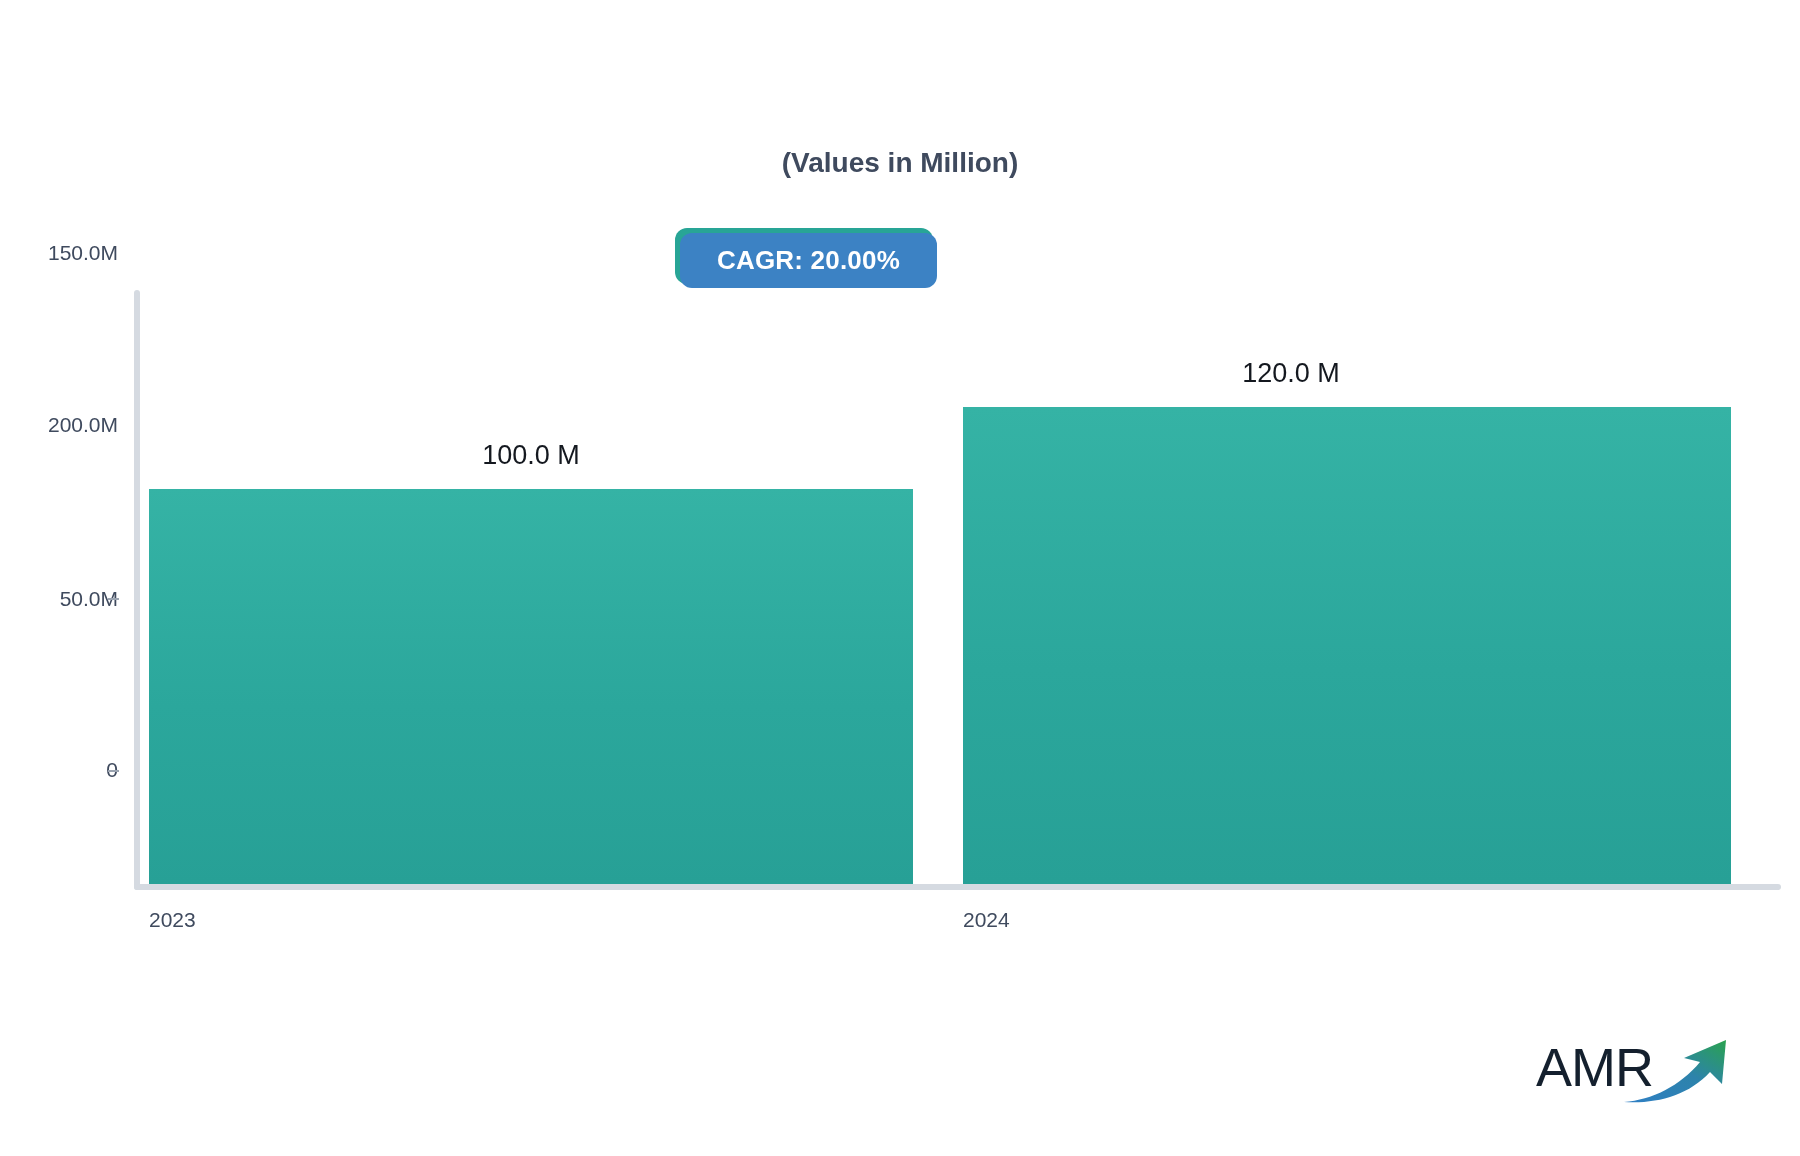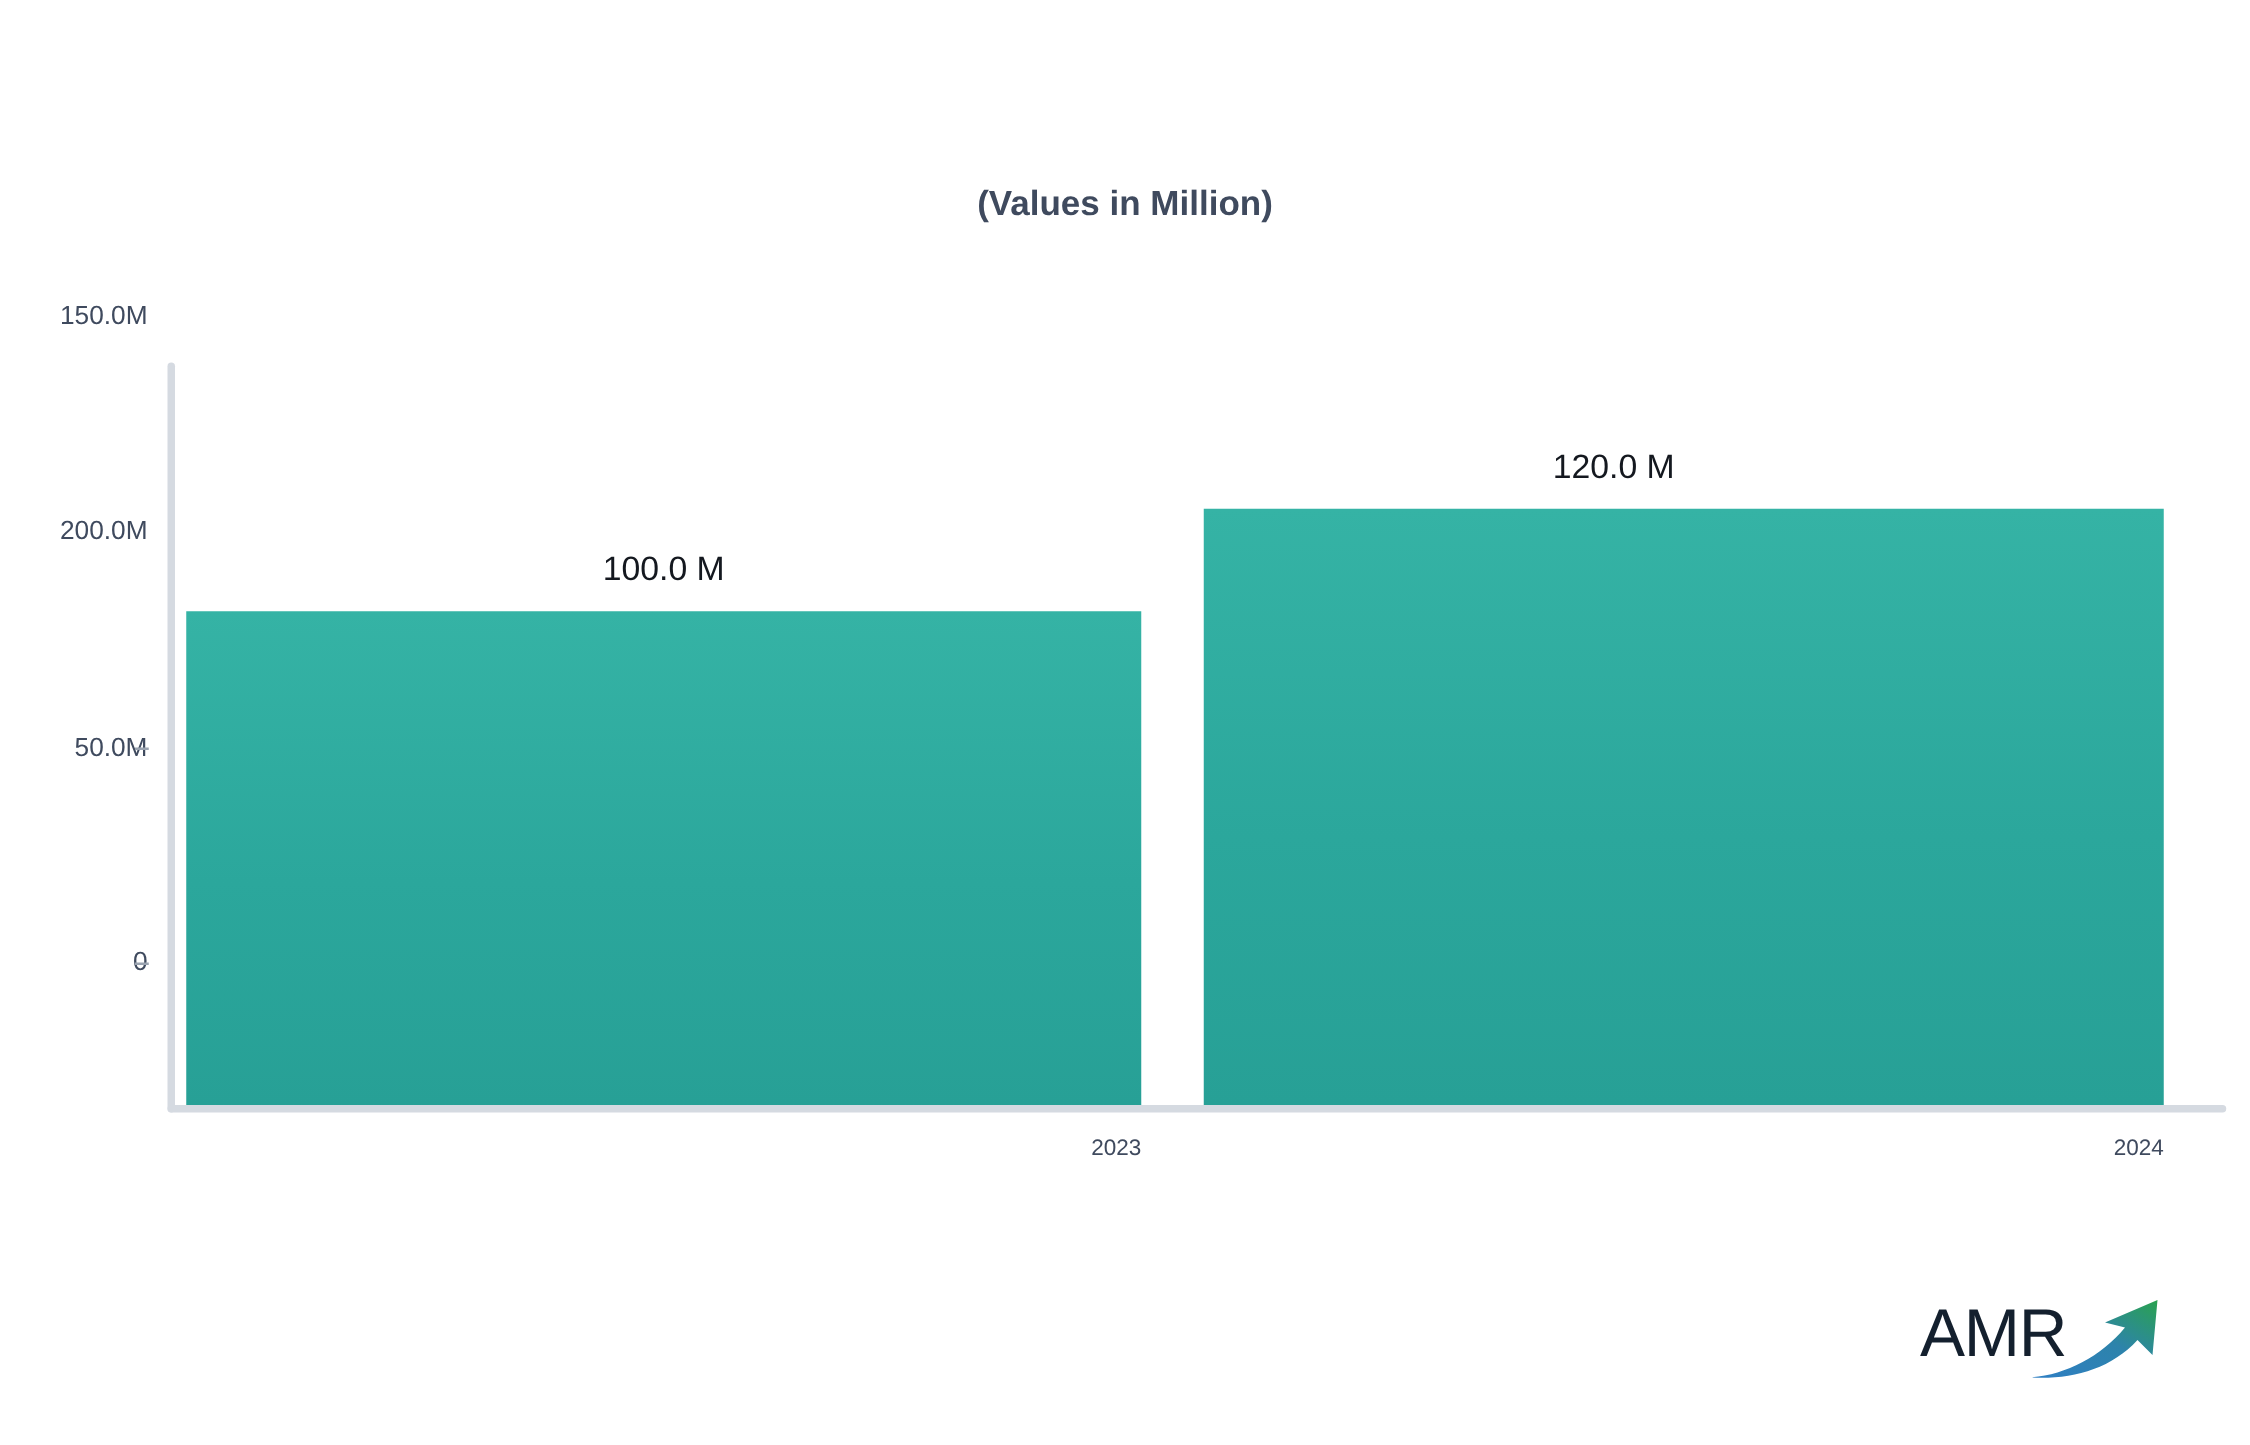--- a/index.html
+++ b/index.html
@@ -137,23 +137,23 @@
     font-size: 27px;
     font-weight: normal;
     color: #14181f;
     text-align: center;
     white-space: nowrap;
   }
 
   .x-tick-label {
     position: absolute;
     top: 908px;
-    font-size: 18px;
+    font-size: 21px;
     color: #3f4a5e;
-    text-align: right;
+    text-align: left;
     white-space: nowrap;
   }
 
   
   #amr-logo {
     position: absolute;
     left: 1536px;
     top: 1032px;
     width: 210px;
     height: 80px;
@@ -176,20 +176,26 @@
     height: 74px;
   }
 </style>
 </head>
 <body>
 
 <div id="root">
 
   <div id="chart-subtitle">(Values in Million)</div>
 
+  <div id="cagr-badge-wrap">
+    <div id="cagr-badge-shadow"></div>
+    <div id="cagr-badge">
+      <span id="cagr-badge-label">CAGR: 20.00%</span>
+    </div>
+  </div>
 
   <div id="plot">
 
     <div id="y-axis-line"></div>
 
     <div class="y-tick-row" style="top:241px;">150.0M</div>
 
     <div class="y-tick-row" style="top:413px;">200.0M</div>
 
     <div class="y-tick-row" style="top:587px;">50.0M</div>

